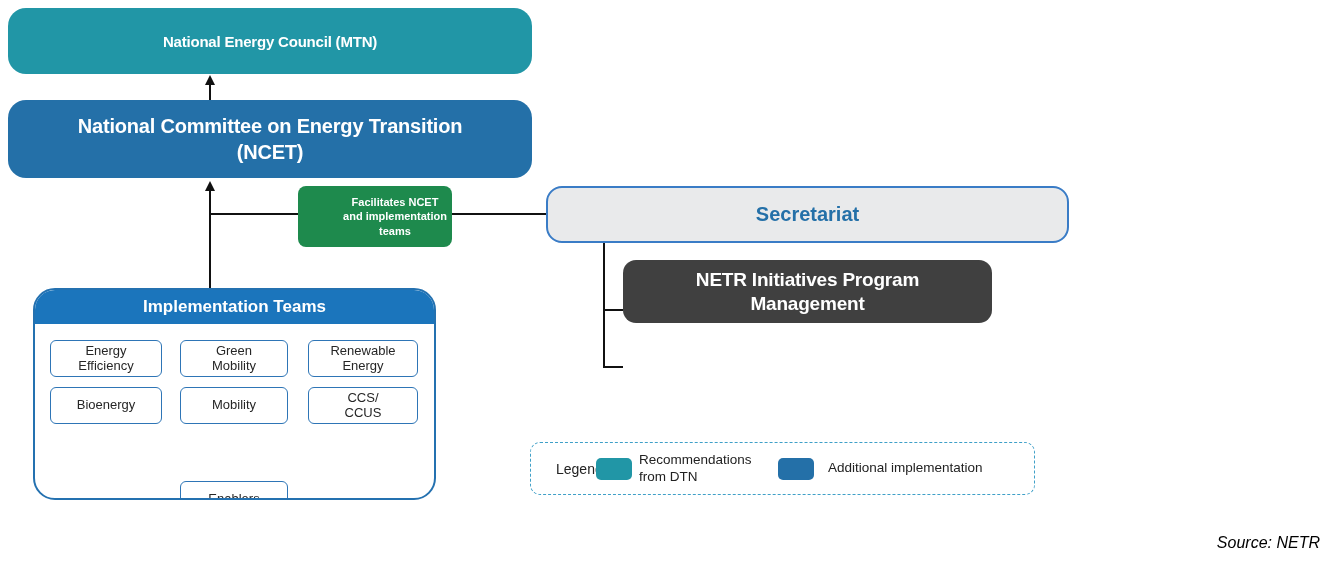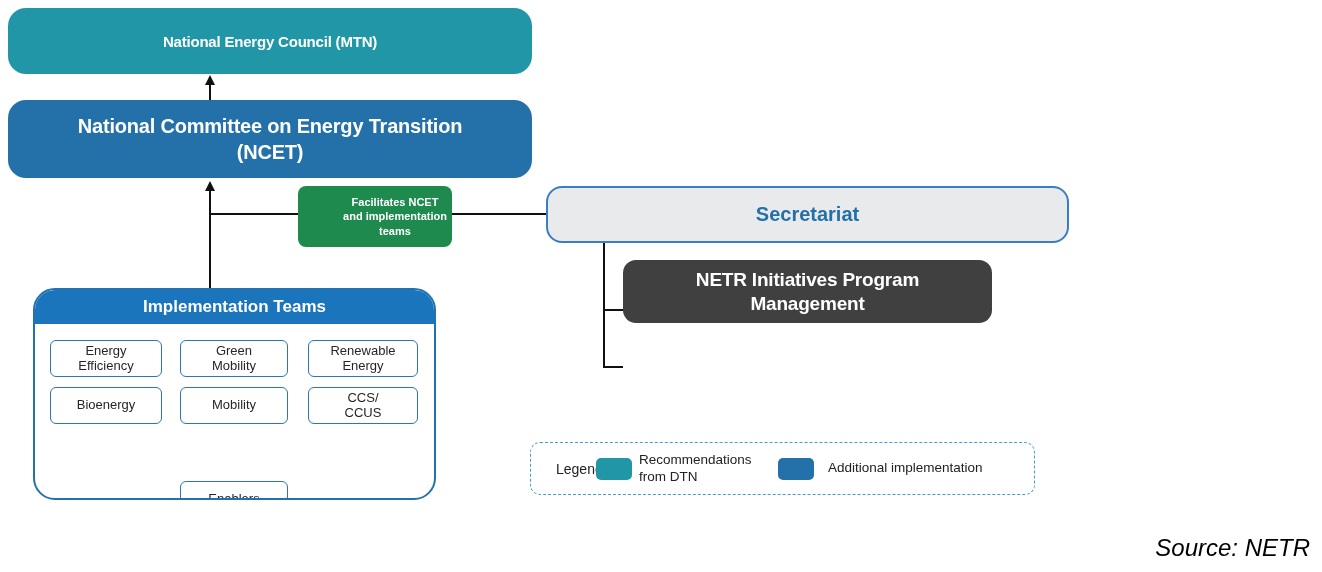--- a/index.html
+++ b/index.html
@@ -46,21 +46,21 @@
   .legend-title{position:absolute;left:25px;top:0;height:100%;display:flex;align-items:center;
                 font-size:14px;color:#222;}
   .swatch{position:absolute;top:15px;width:36px;height:22px;border-radius:5px;}
   .swatch-1{left:65px;background:#2196A6;}
   .swatch-2{left:247px;background:#2470A8;}
   .legend-label{position:absolute;top:0;height:100%;display:flex;align-items:center;
                 font-size:13.5px;color:#222;line-height:1.2;}
   .legend-label-1{left:108px;}
   .legend-label-2{left:297px;}
   
-  .source{position:absolute;right:12px;top:534px;font-size:24px;font-style:italic;color:#000;}
+  .source{position:absolute;right:2px;top:534px;font-size:16px;font-style:italic;color:#000;}
 </style>
 </head>
 <body>
 
 <div id="canvas">
 
   <div class="box mtn">
     <span class="lbl">National Energy Council (MTN)</span>
   </div>
 

